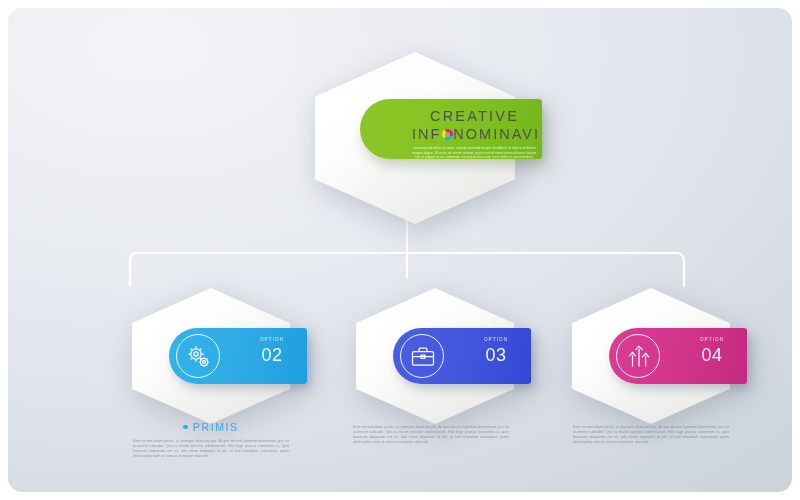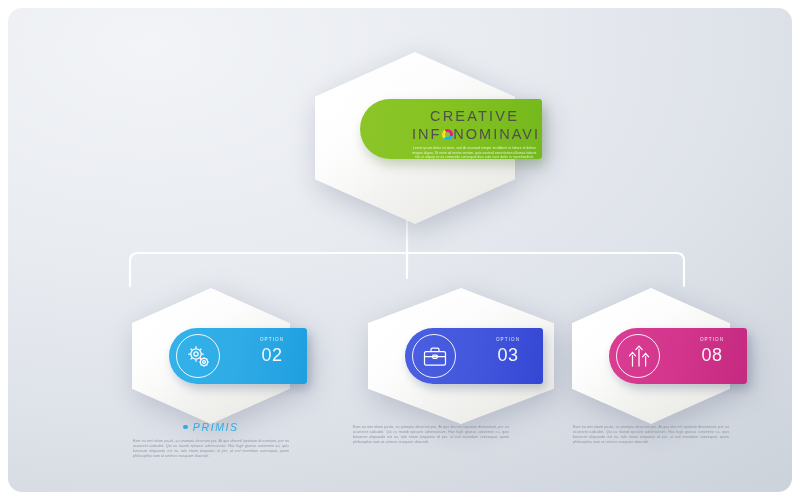--- a/index.html
+++ b/index.html
@@ -67,21 +67,21 @@
     background:#8cc528;
   }
   .t-sub{
     margin-top:3px;font-size:3.1px;line-height:4.6px;color:rgba(255,255,255,.82);
     letter-spacing:.15px;text-align:center;
   }
 
   
   .node-b{width:158px;height:136px;}
   #node-1{left:124px;top:280px;}
-  #node-2{left:360px;top:280px;padding-left:28px;}
+  #node-2{left:348px;top:280px;}
   #node-3{left:564px;top:280px;}
 
   .banner-b{
     position:absolute;left:37px;top:40px;width:138px;height:56px;
     border-radius:28px 3px 3px 28px;
     overflow:hidden;
     box-shadow:3px 5px 10px rgba(80,95,125,.3);
   }
   #node-1 .banner-b{background:linear-gradient(100deg,#33b3ea 0%,#2fabe6 50%,#1f9fe0 100%);}
   #node-2 .banner-b{background:linear-gradient(100deg,#4a5fe0 0%,#4357dd 50%,#3447d4 100%);}
@@ -99,21 +99,21 @@
   }
   .opt-label{
     font-size:4.6px;letter-spacing:1.1px;color:rgba(255,255,255,.85);line-height:6px;
   }
   .opt-num{
     font-size:18px;line-height:24px;color:rgba(255,255,255,.95);font-weight:400;letter-spacing:.5px;
   }
 
   
   .caption{position:absolute;width:176px;}
-  #cap-1{left:115px;top:412px;font-style:italic;}
+  #cap-1{left:115px;top:412px;}
   #cap-2{left:335px;top:412px;}
   #cap-3{left:555px;top:412px;}
   .cap-head{
     text-align:center;font-size:10.5px;letter-spacing:1.6px;line-height:14px;
     white-space:nowrap;
   }
   .cap-dot{
     display:inline-block;width:4.5px;height:4.5px;border-radius:50%;vertical-align:2px;margin-right:5px;
   }
   #cap-1 .cap-head{color:#2fabe6;} #cap-1 .cap-dot{background:#2fabe6;}
@@ -202,21 +202,21 @@
     <div class="banner-b">
       <div class="icon-circle">
         <svg width="28" height="28" viewBox="0 0 28 28" fill="none" stroke="#ffffff" stroke-width="1.25" stroke-linecap="round" stroke-linejoin="round">
           <path d="M7.5 23V12.5M7.5 9.4l-3 3.4M7.5 9.4l3 3.4"></path>
           <path d="M14 23V6.2M14 3.2l-3.2 3.5M14 3.2l3.2 3.5"></path>
           <path d="M20.6 23V13.6M20.6 10.5l-3 3.4M20.6 10.5l3 3.4"></path>
         </svg>
       </div>
       <div class="opt-block">
         <div class="opt-label">OPTION</div>
-        <div class="opt-num">08</div>
+        <div class="opt-num">04</div>
       </div>
     </div>
   </div>
 
   <div class="caption" id="cap-1">
     <div class="cap-head"><span class="cap-dot"></span><span>PRIMIS</span></div>
     <div class="cap-body">Eam ea mei etiam paulo, cu prompta deserunt pro. At quo decreti luptatum dissentiunt, per eu ocurreret iudicabit. Qui cu mundi epicurei adversarium. Has fugit graeco convenire cu, quis bonorum aliquando est eu, tale etiam torquatos id per, ut sed vivendum consequat, quem philosophia nam ut ceteros nusquam docendi.</div>
   </div>
 
   <div class="caption" id="cap-2">

